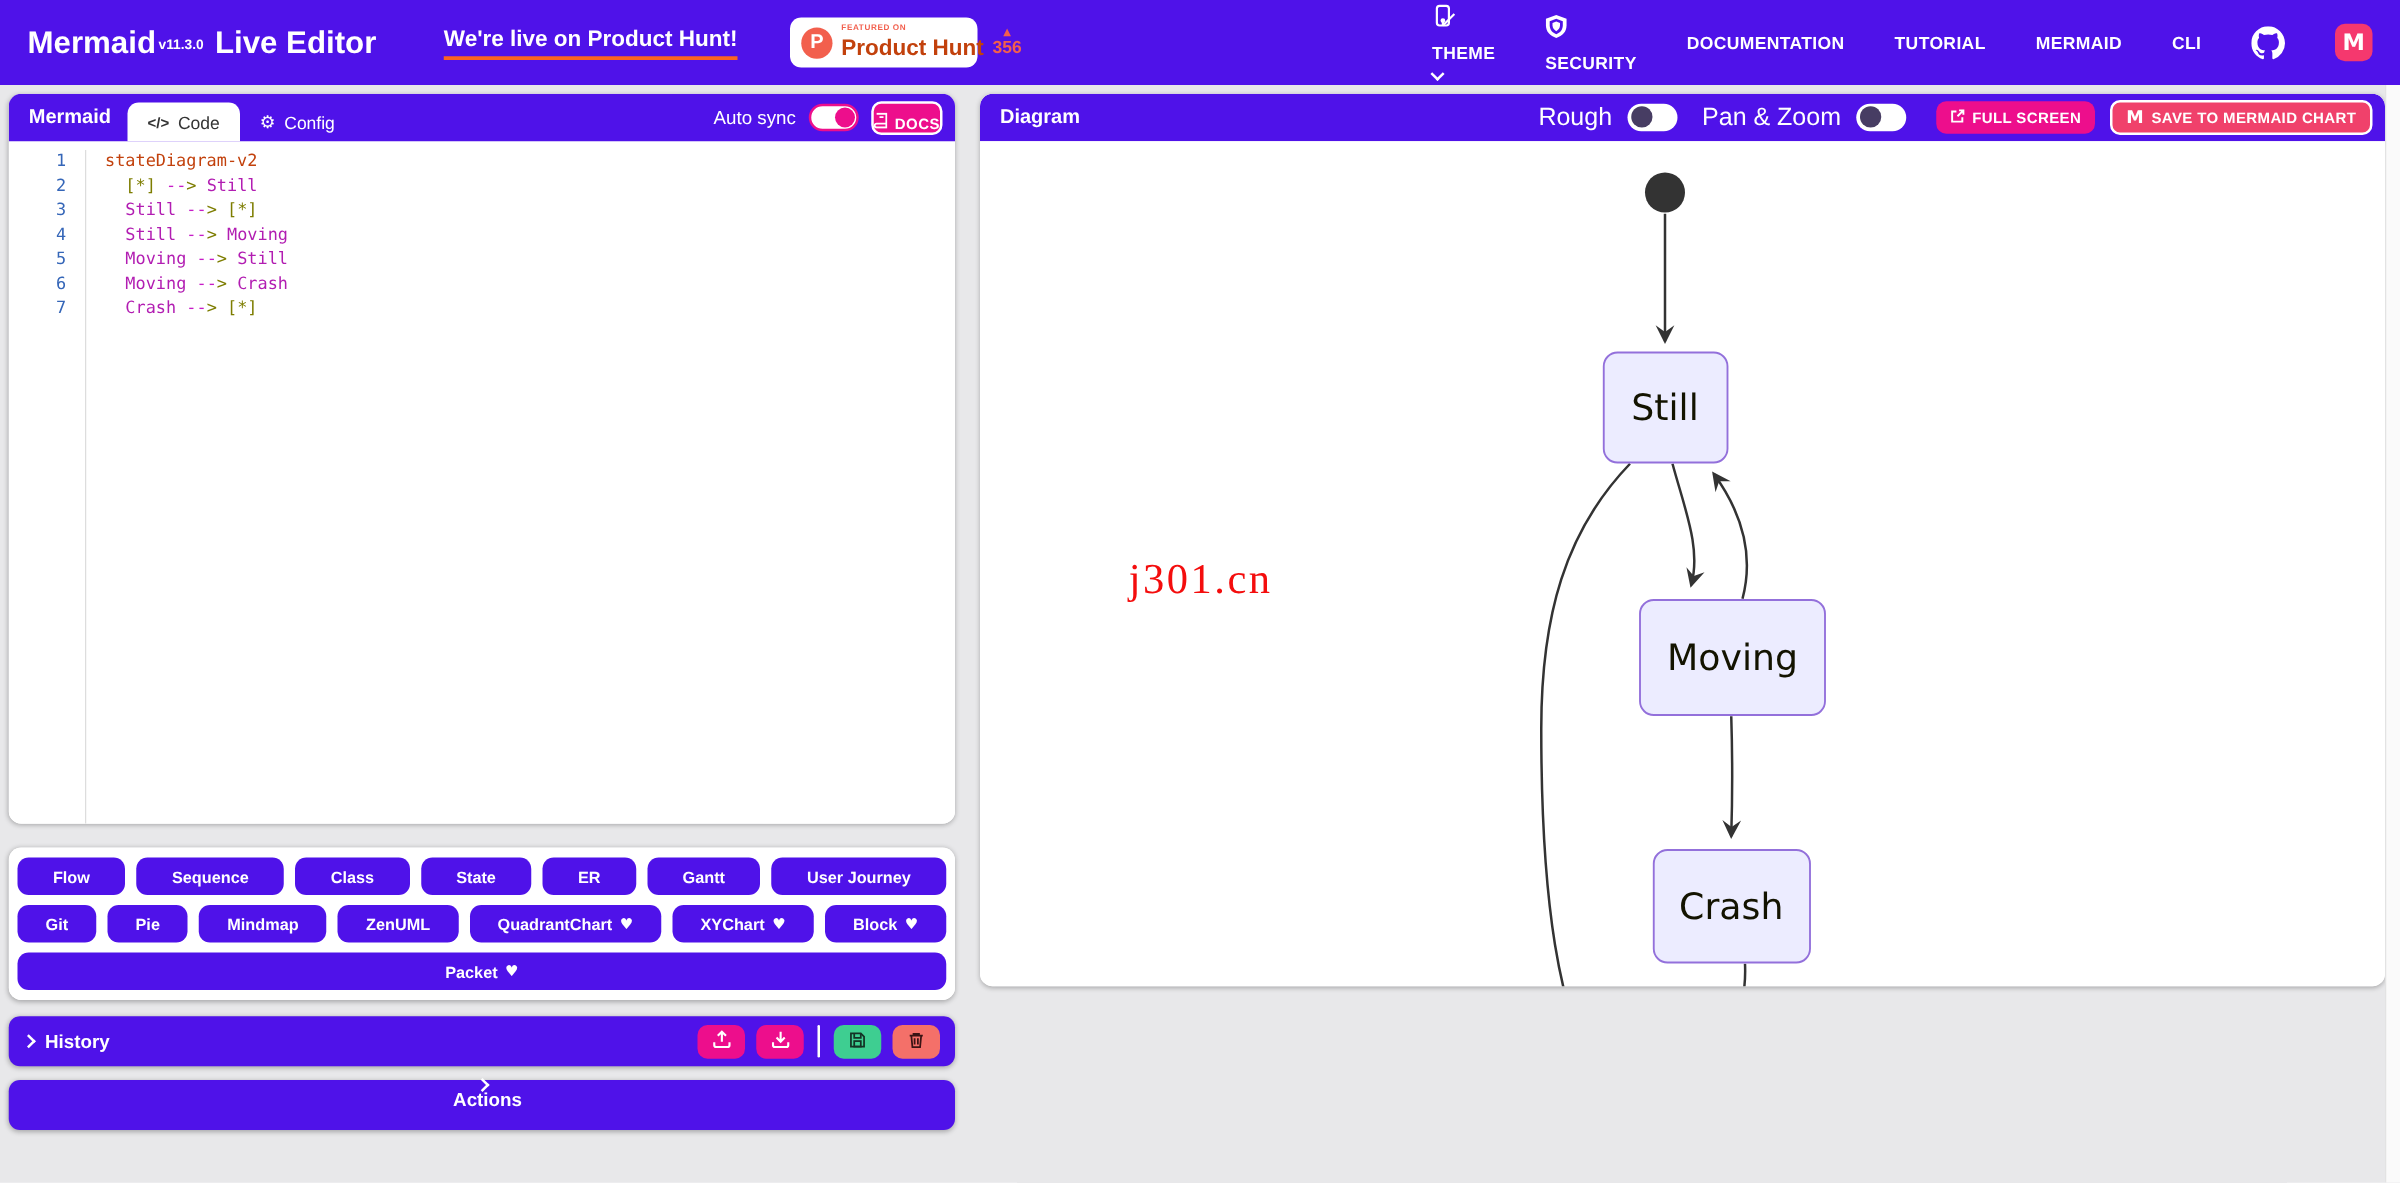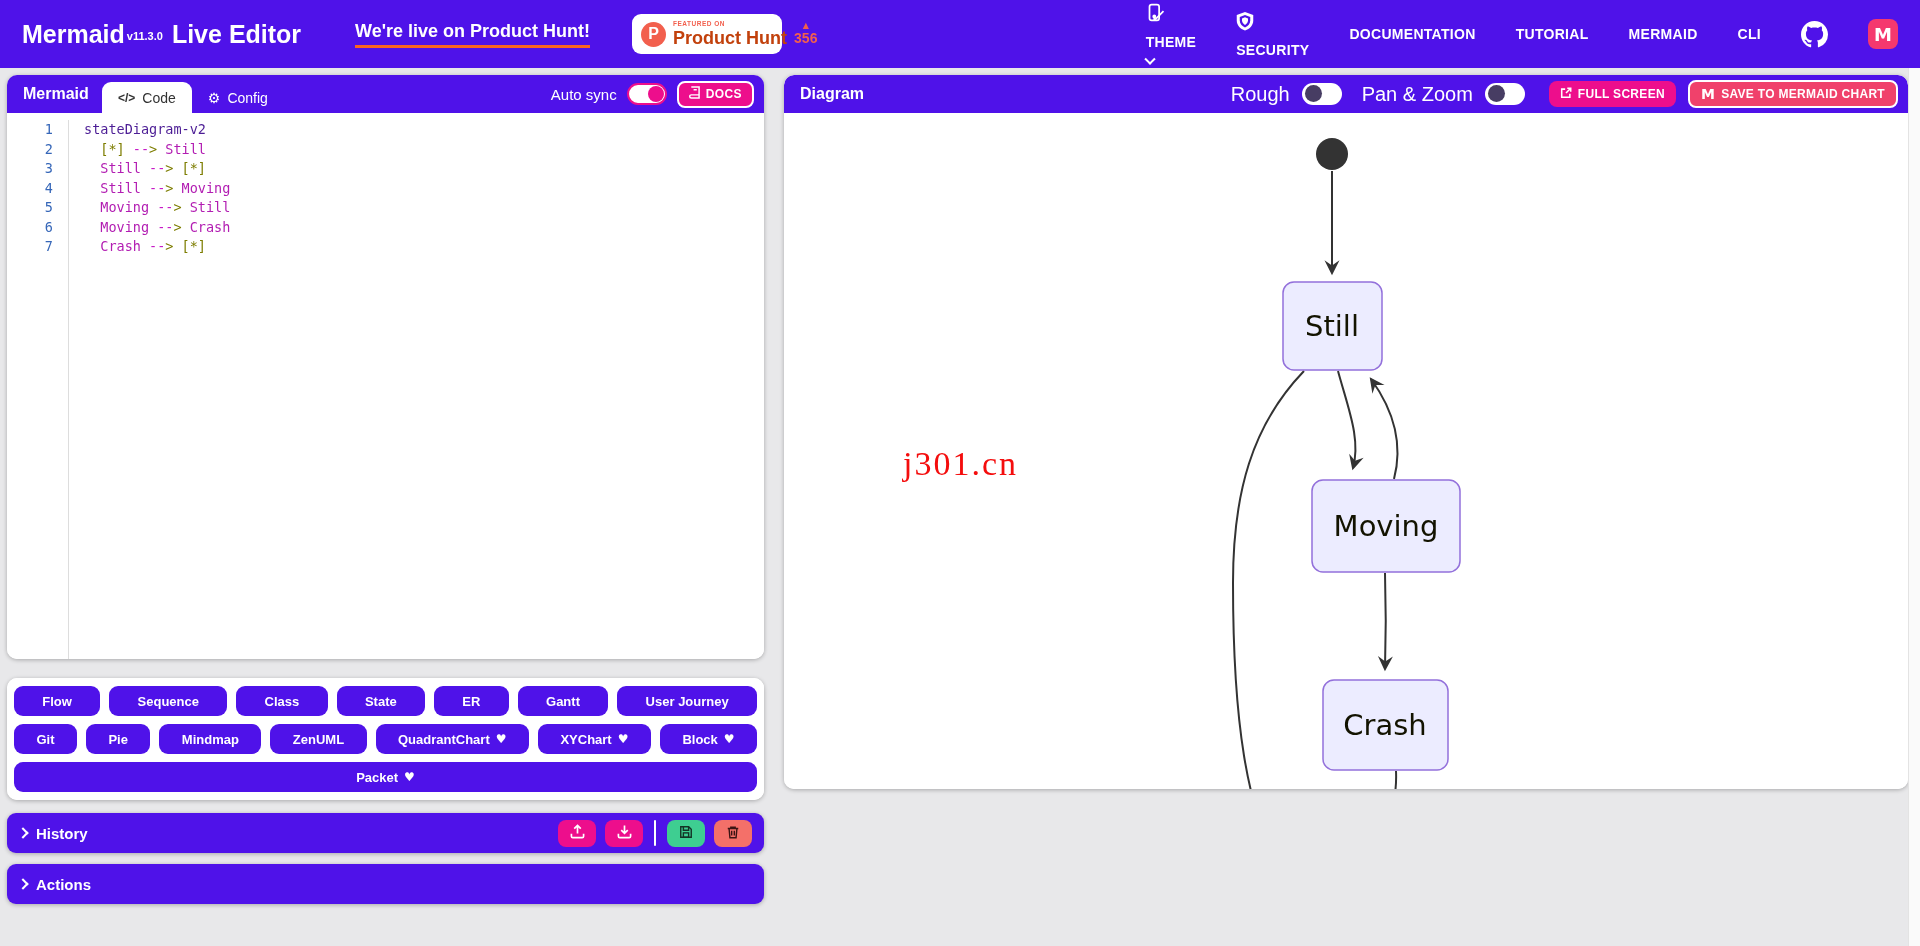--- a/index.html
+++ b/index.html
@@ -51,47 +51,47 @@
   .head-right { position:absolute; right:10px; top:0; height:38px; display:flex; align-items:center; gap:10px; }
   .autosync-label { color:#fff; font-size:15px; }
   .toggle { width:40px; height:22px; border-radius:11px; background:#fff; position:relative; cursor:pointer; flex:0 0 auto;}
   .toggle .knob { position:absolute; top:2px; width:17px; height:17px; border-radius:50%; }
   .toggle.on { border:2px solid #ED0E8C; }
   .toggle.on .knob { right:1px; top:1px; width:16px; height:16px; background:#ED0E8C; }
   .toggle.off .knob { left:3px; background:#473D63; }
   .btn { border:none; cursor:pointer; color:#fff; font-weight:800; display:inline-flex;
          align-items:center; justify-content:center; gap:6px; font-family:inherit; }
   .docs-btn { background:#ED0E8C; border:2px solid #fff; border-radius:8px; height:27px;
-              padding:0 10px; font-size:12px; letter-spacing:.4px; }
+              padding:0 0; font-size:12px; letter-spacing:.4px;align-items:flex-end; }
   .editor-body { display:flex; height:546px; background:#fff; font-family:"DejaVu Sans Mono", monospace;
                  font-size:13.5px; line-height:19.5px; padding-top:7px; cursor:text; }
   .gutter { width:62px; flex:0 0 auto; text-align:right; padding-right:15px; color:#3566B8;
             border-right:1px solid #ddd; }
   .codepane { padding-left:15px; white-space:pre; color:#222; }
-  .tk-kw { color:#4c1d95; }
+  .tk-kw { color:#c2410c; }
   .tk-nm { color:#B21DB2; }
   .tk-ar { color:#C71DC7; }
   .tk-br { color:#7D7D00; }
   .tk-pl { color:#222; }
 
   
   .sample-card { margin-top:19px; }
   .sample-head { height:36px; }
   .sample-head .panel-title { font-size:15px; margin-left:8px; }
   .sample-body { padding:8px 7px; background:#fff; }
   .sample-row { display:flex; gap:9px; margin-bottom:8px; }
   .sample-row:last-child { margin-bottom:0; }
   .sample-btn { flex:1 1 auto; height:30px; background:#4F12E9; border-radius:9px; font-size:13px;
                 padding:0 12px; white-space:nowrap; }
   .heart { font-family:"DejaVu Sans",sans-serif; font-size:12px; }
 
   
   .bar { margin-top:13px; height:40px; background:#4F12E9; border-radius:9px;
          box-shadow:0 1px 4px rgba(0,0,0,.28); display:flex; align-items:center; padding:0 12px; }
-  .bar + .bar { margin-top:11px; }
+  .bar + .bar { margin-top:11px;flex-direction:column; }
   .bar-title { color:#fff; font-size:15px; font-weight:800; margin-left:9px; }
   .bar-right { margin-left:auto; display:flex; align-items:center; gap:9px; }
   .icon-btn { width:38px; height:27px; border-radius:8px; }
   .icon-btn.pink { background:#ED0E8C; }
   .icon-btn.green { background:#3ECE91; }
   .icon-btn.red { background:#F47069; }
   .vdiv { width:2px; height:26px; background:#fff; border-radius:1px; margin:0 2px; }
 
   
   .diagram-panel { position:absolute; left:784px; top:75px; width:1124px; height:714px; }

